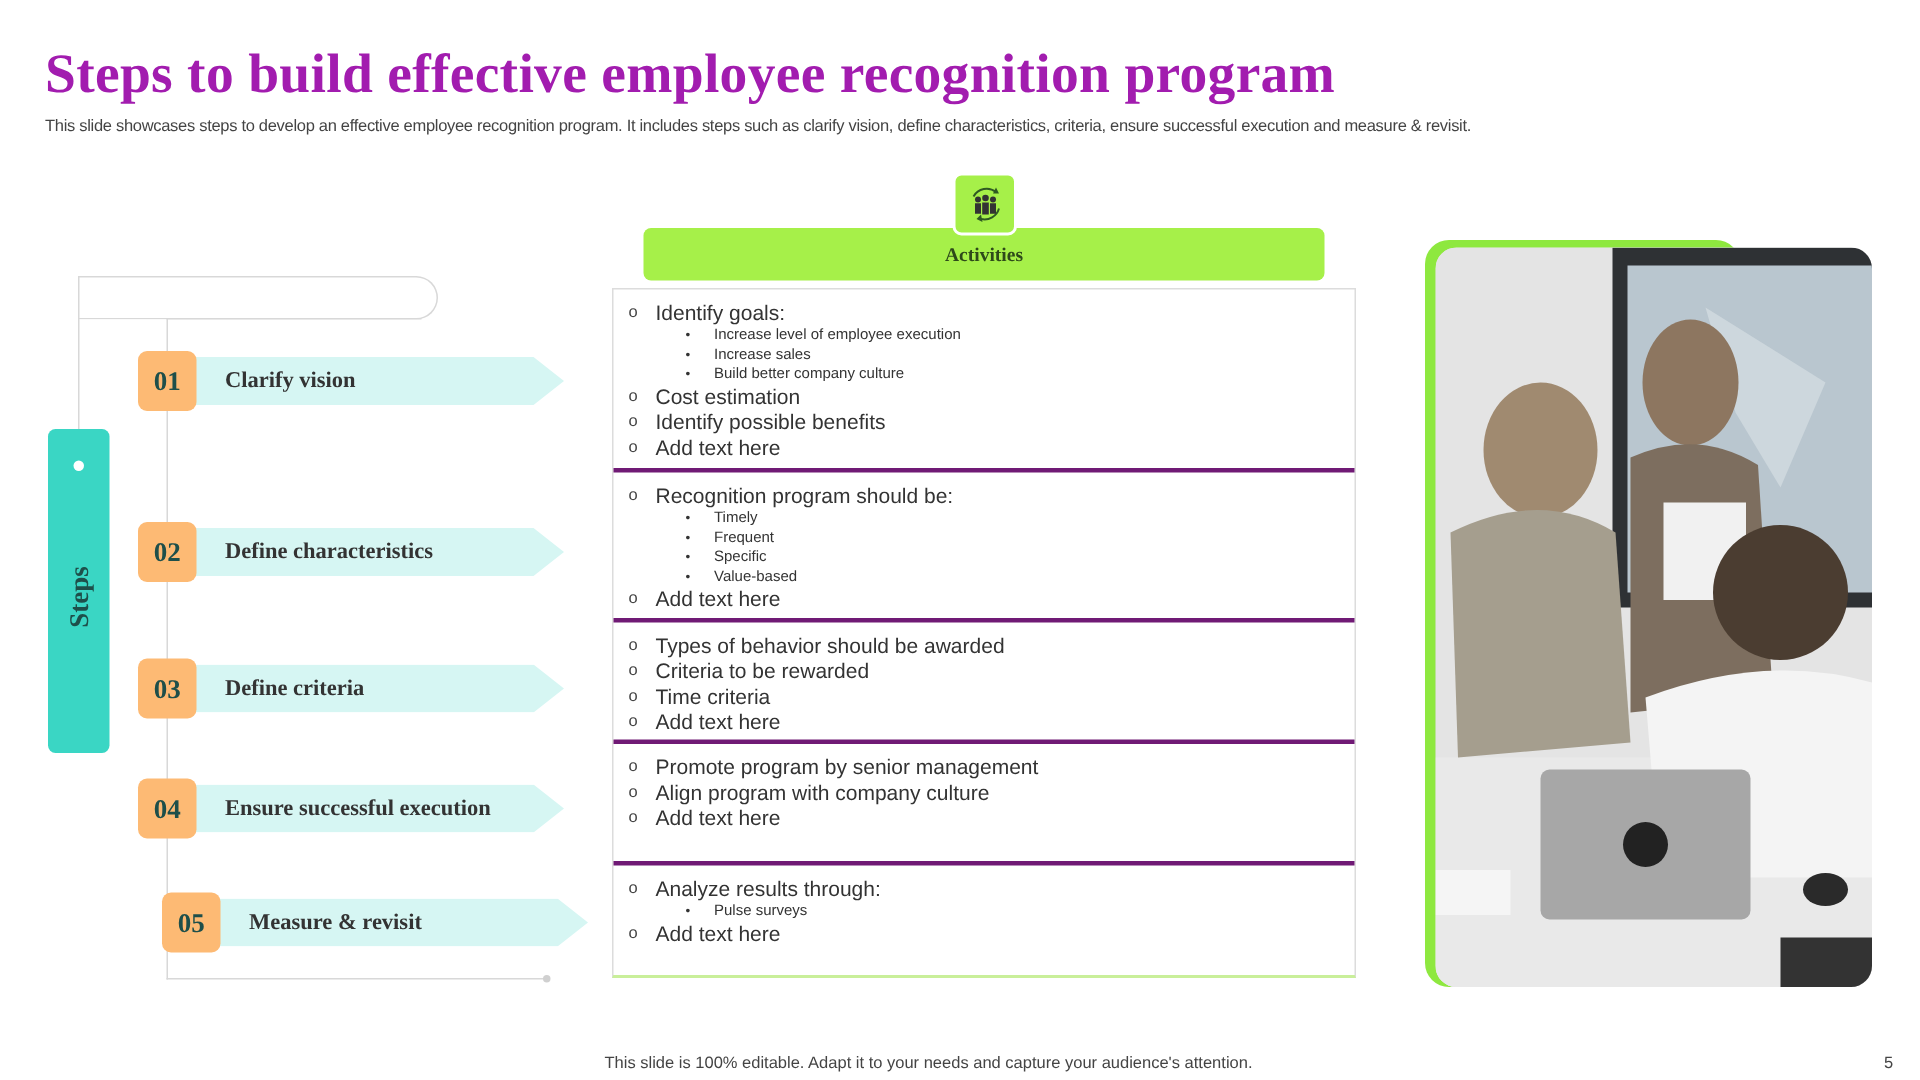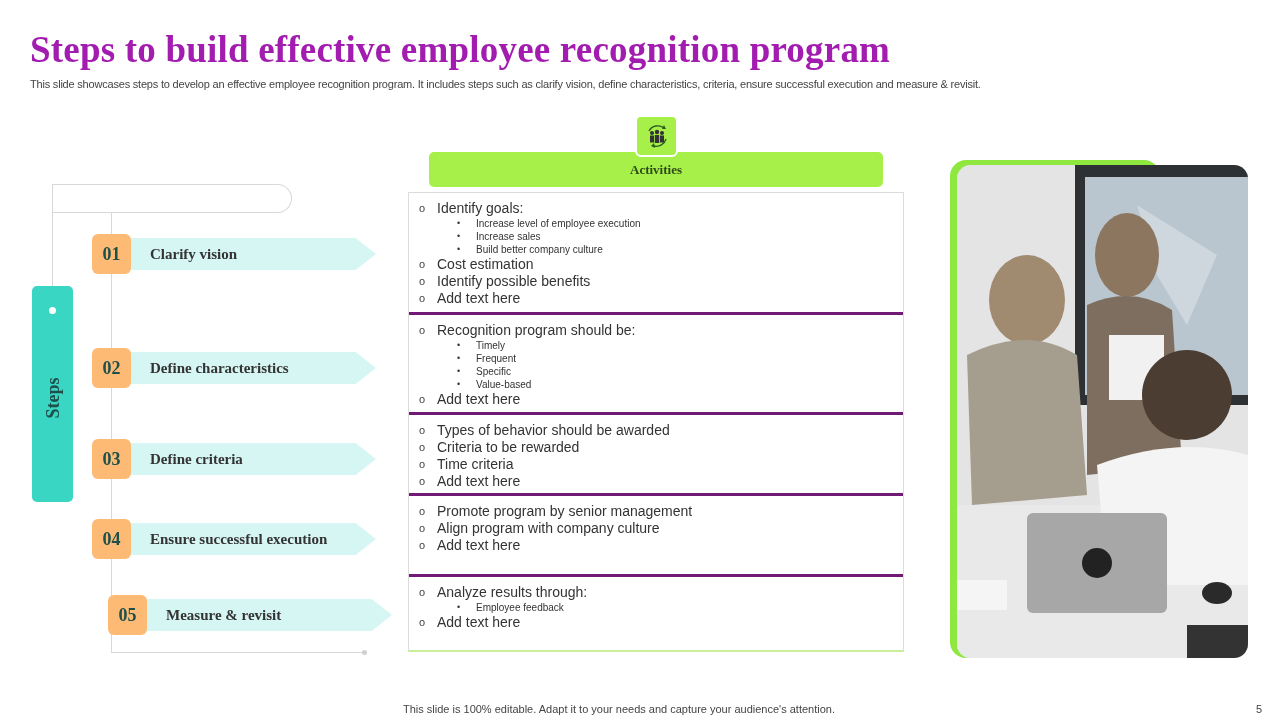--- a/index.html
+++ b/index.html
@@ -186,21 +186,21 @@
     <div class="li">Time criteria</div>
     <div class="li">Add text here</div>
   </div>
   <div class="act-row" style="top:303px; height:81px;">
     <div class="li">Promote program by senior management</div>
     <div class="li">Align program with company culture</div>
     <div class="li">Add text here</div>
   </div>
   <div class="act-row" style="top:384px; height:74px;">
     <div class="li">Analyze results through:</div>
-    <div class="sub">Employee  feedback</div>
+    <div class="sub">Pulse surveys</div>
     <div class="li">Add text here</div>
   </div>
 </div>
 
 <div class="photo-frame"></div>
 <div class="photo">
   <svg width="291" height="493" viewBox="0 0 291 493">
     <rect x="0" y="0" width="291" height="493" fill="#e4e4e4"></rect>
     <rect x="118" y="0" width="173" height="240" fill="#2e3134"></rect>
     <rect x="128" y="12" width="163" height="218" fill="#b9c6cf"></rect>

